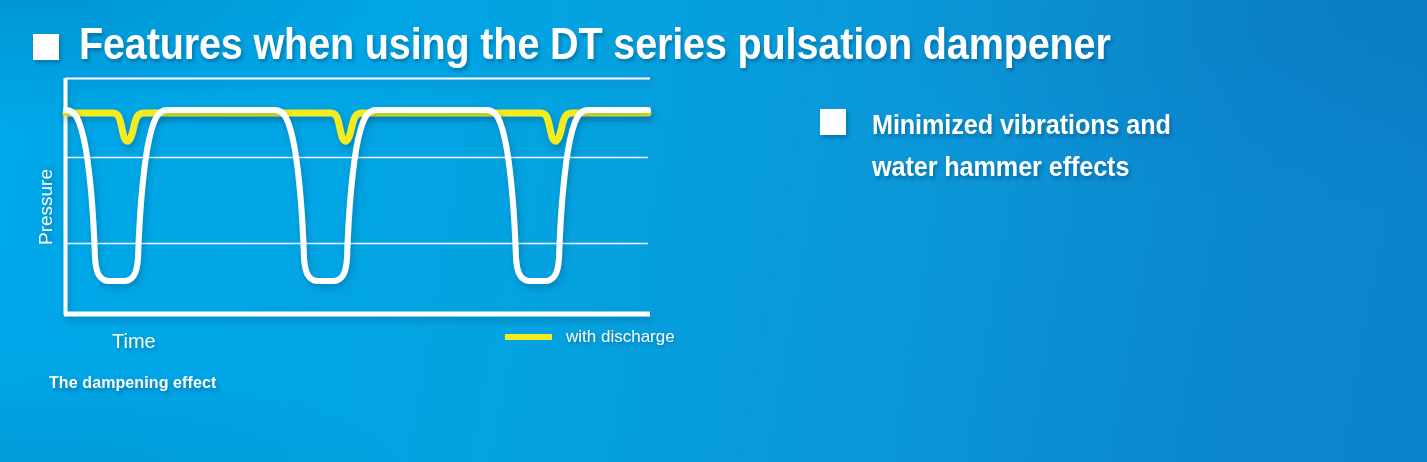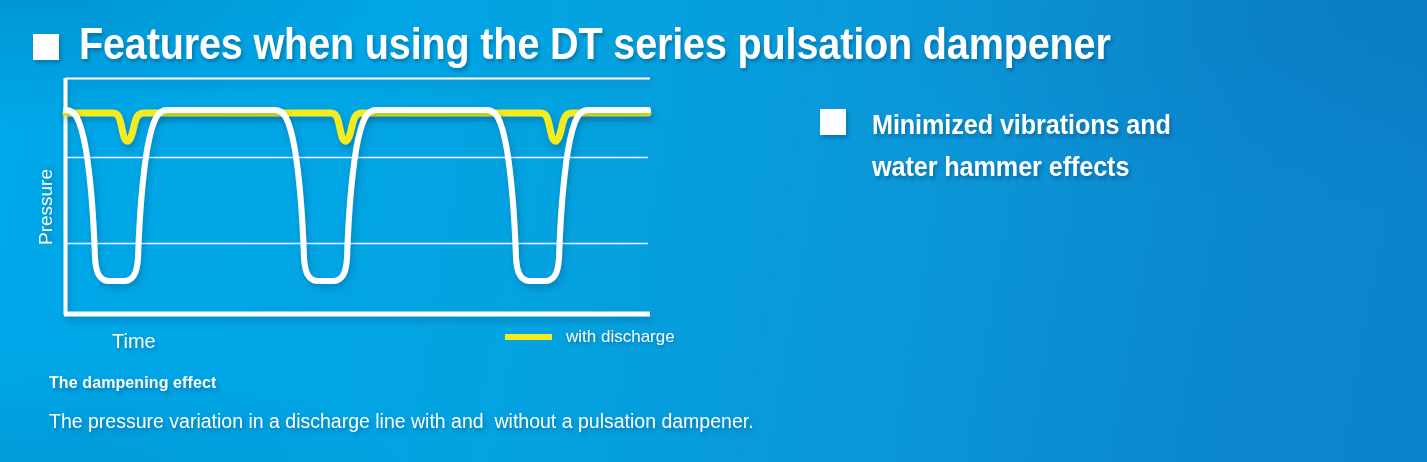--- a/index.html
+++ b/index.html
@@ -242,21 +242,20 @@
   </div>
 
   <div id="legend">
     <div class="legend-row">
       <span class="legend-swatch" style="background:#f4ec1e;"></span>
       <span class="legend-label">with discharge</span>
     </div>
   </div>
 
   <div id="caption-title" class="txtshadow">The dampening effect</div>
-  <div id="caption-body" class="txtshadow">The pressure variation in a discharge line with and  without a pulsation dampener.</div>
 
   <div id="bullets">
 
     <div class="bullet-item">
       <div class="bullet-square"></div>
       <div class="bullet-text txtshadow">Minimized vibrations and
 water hammer effects</div>
     </div>
 
 

